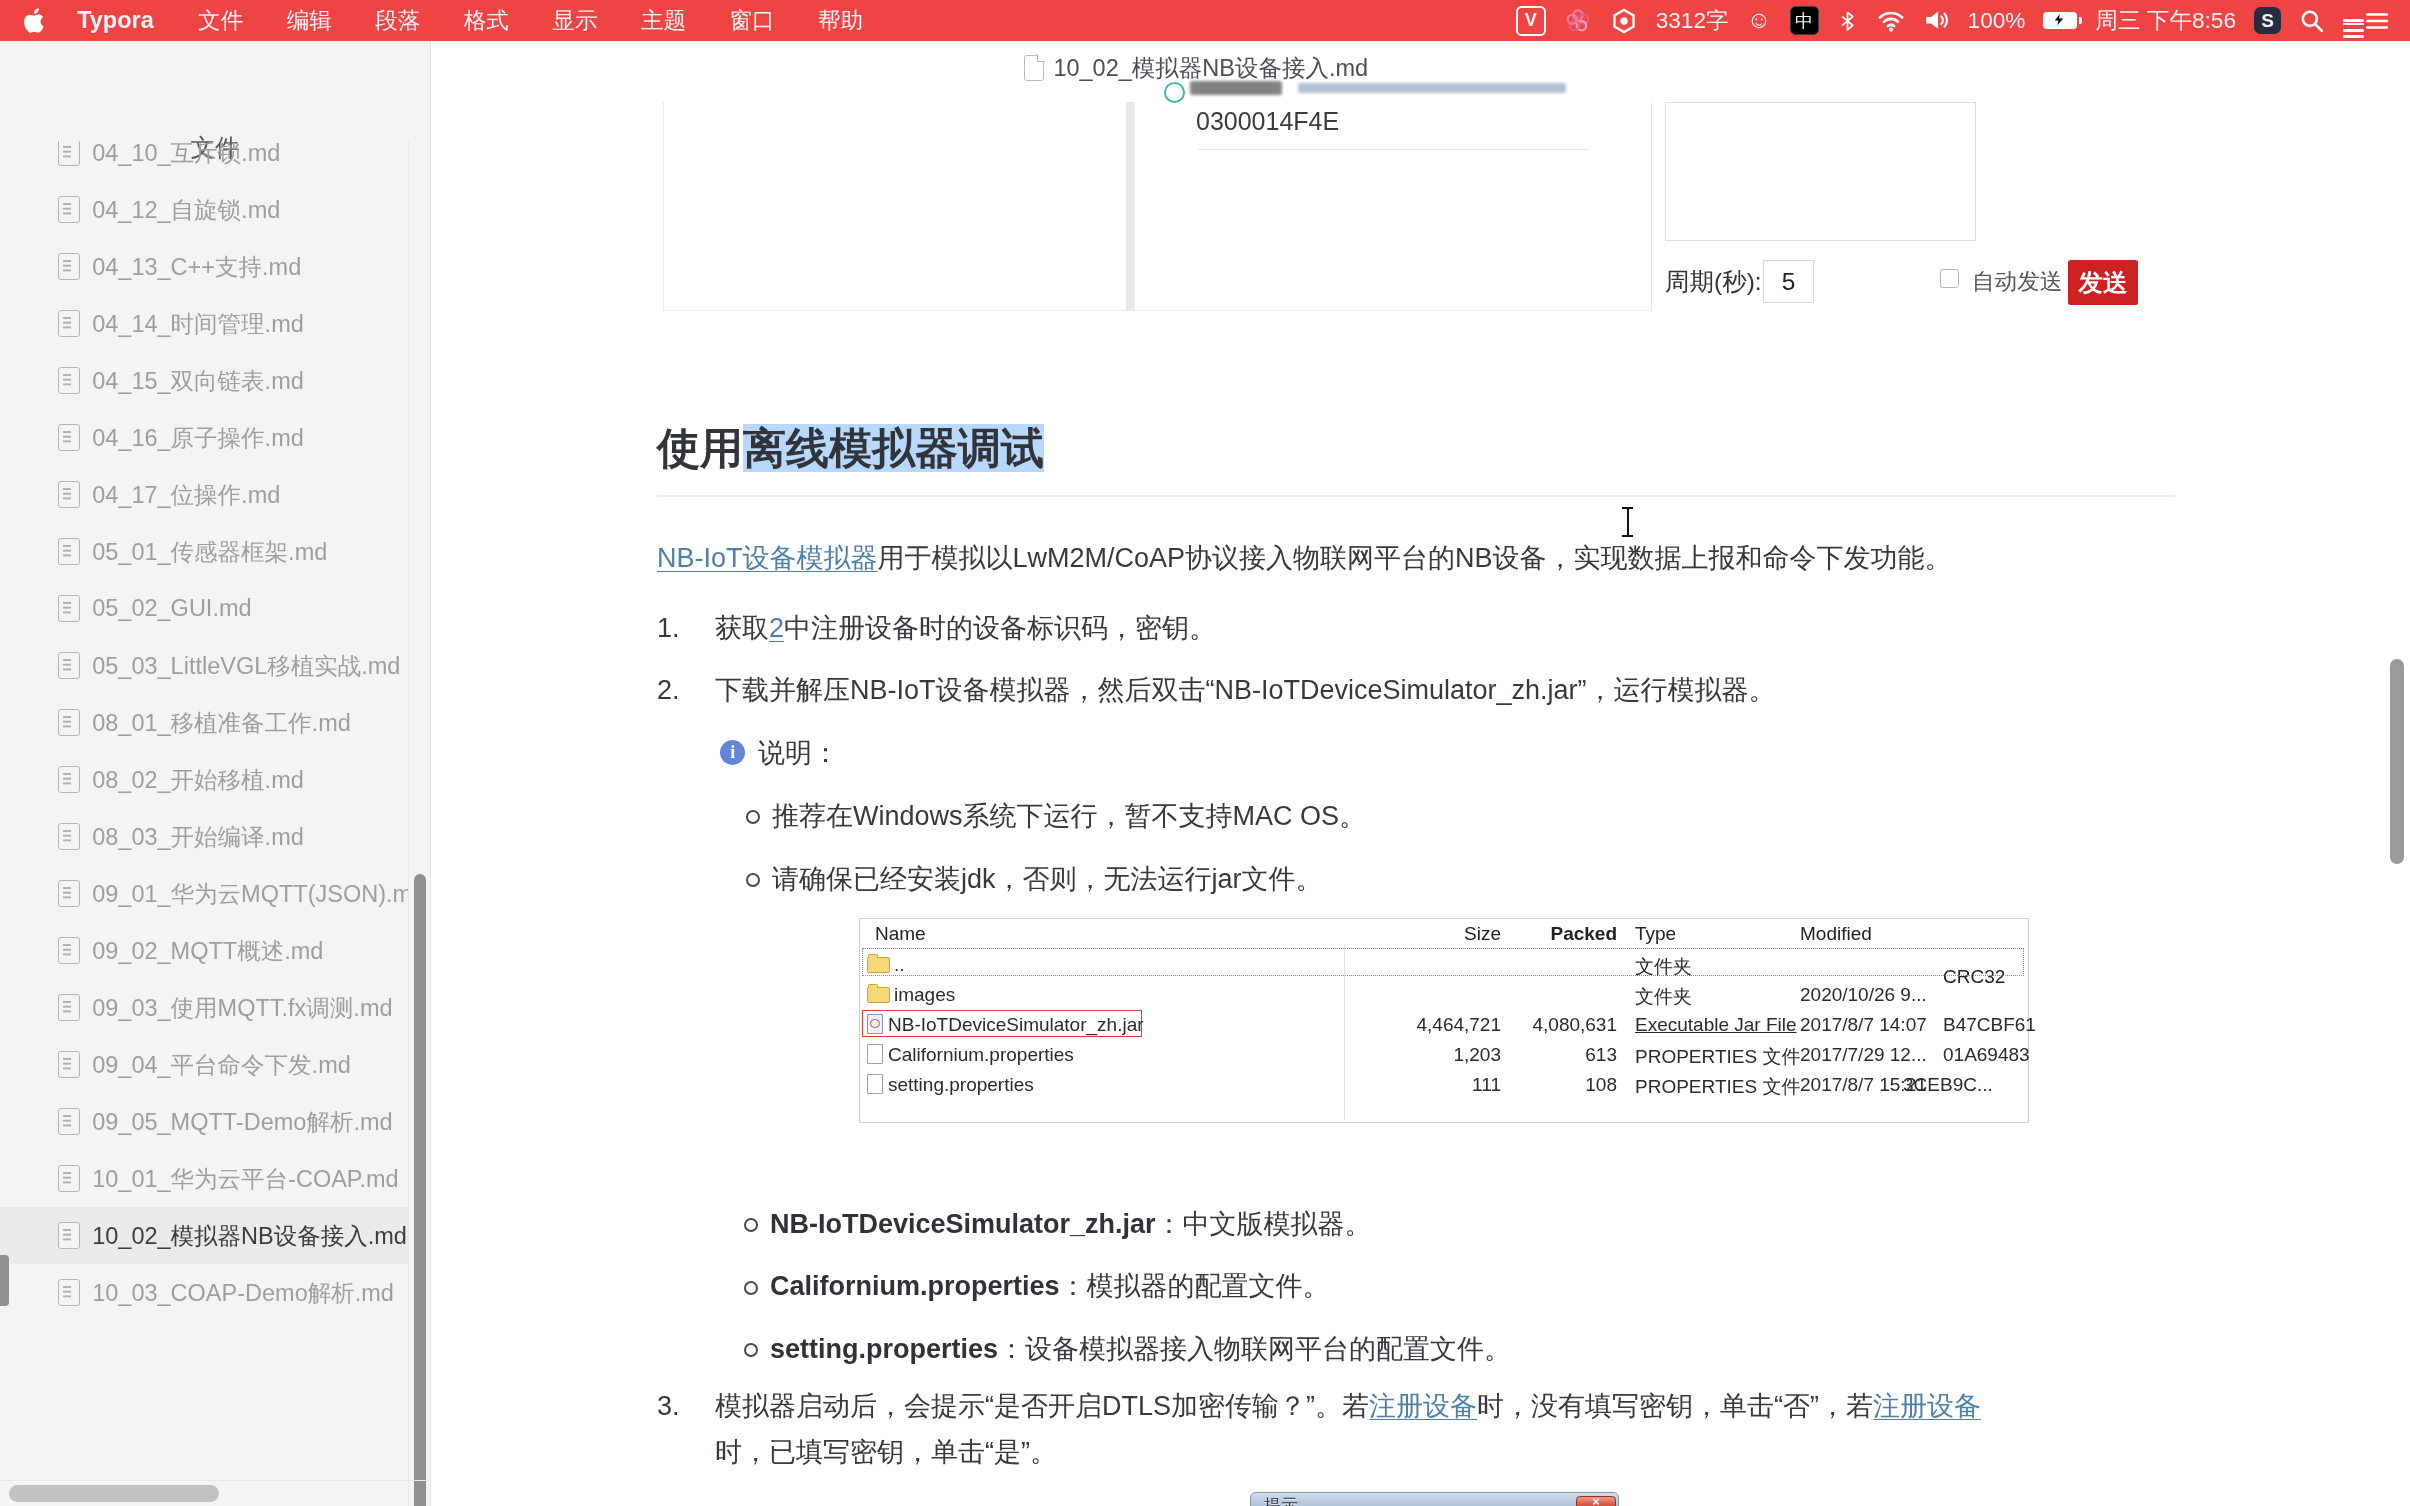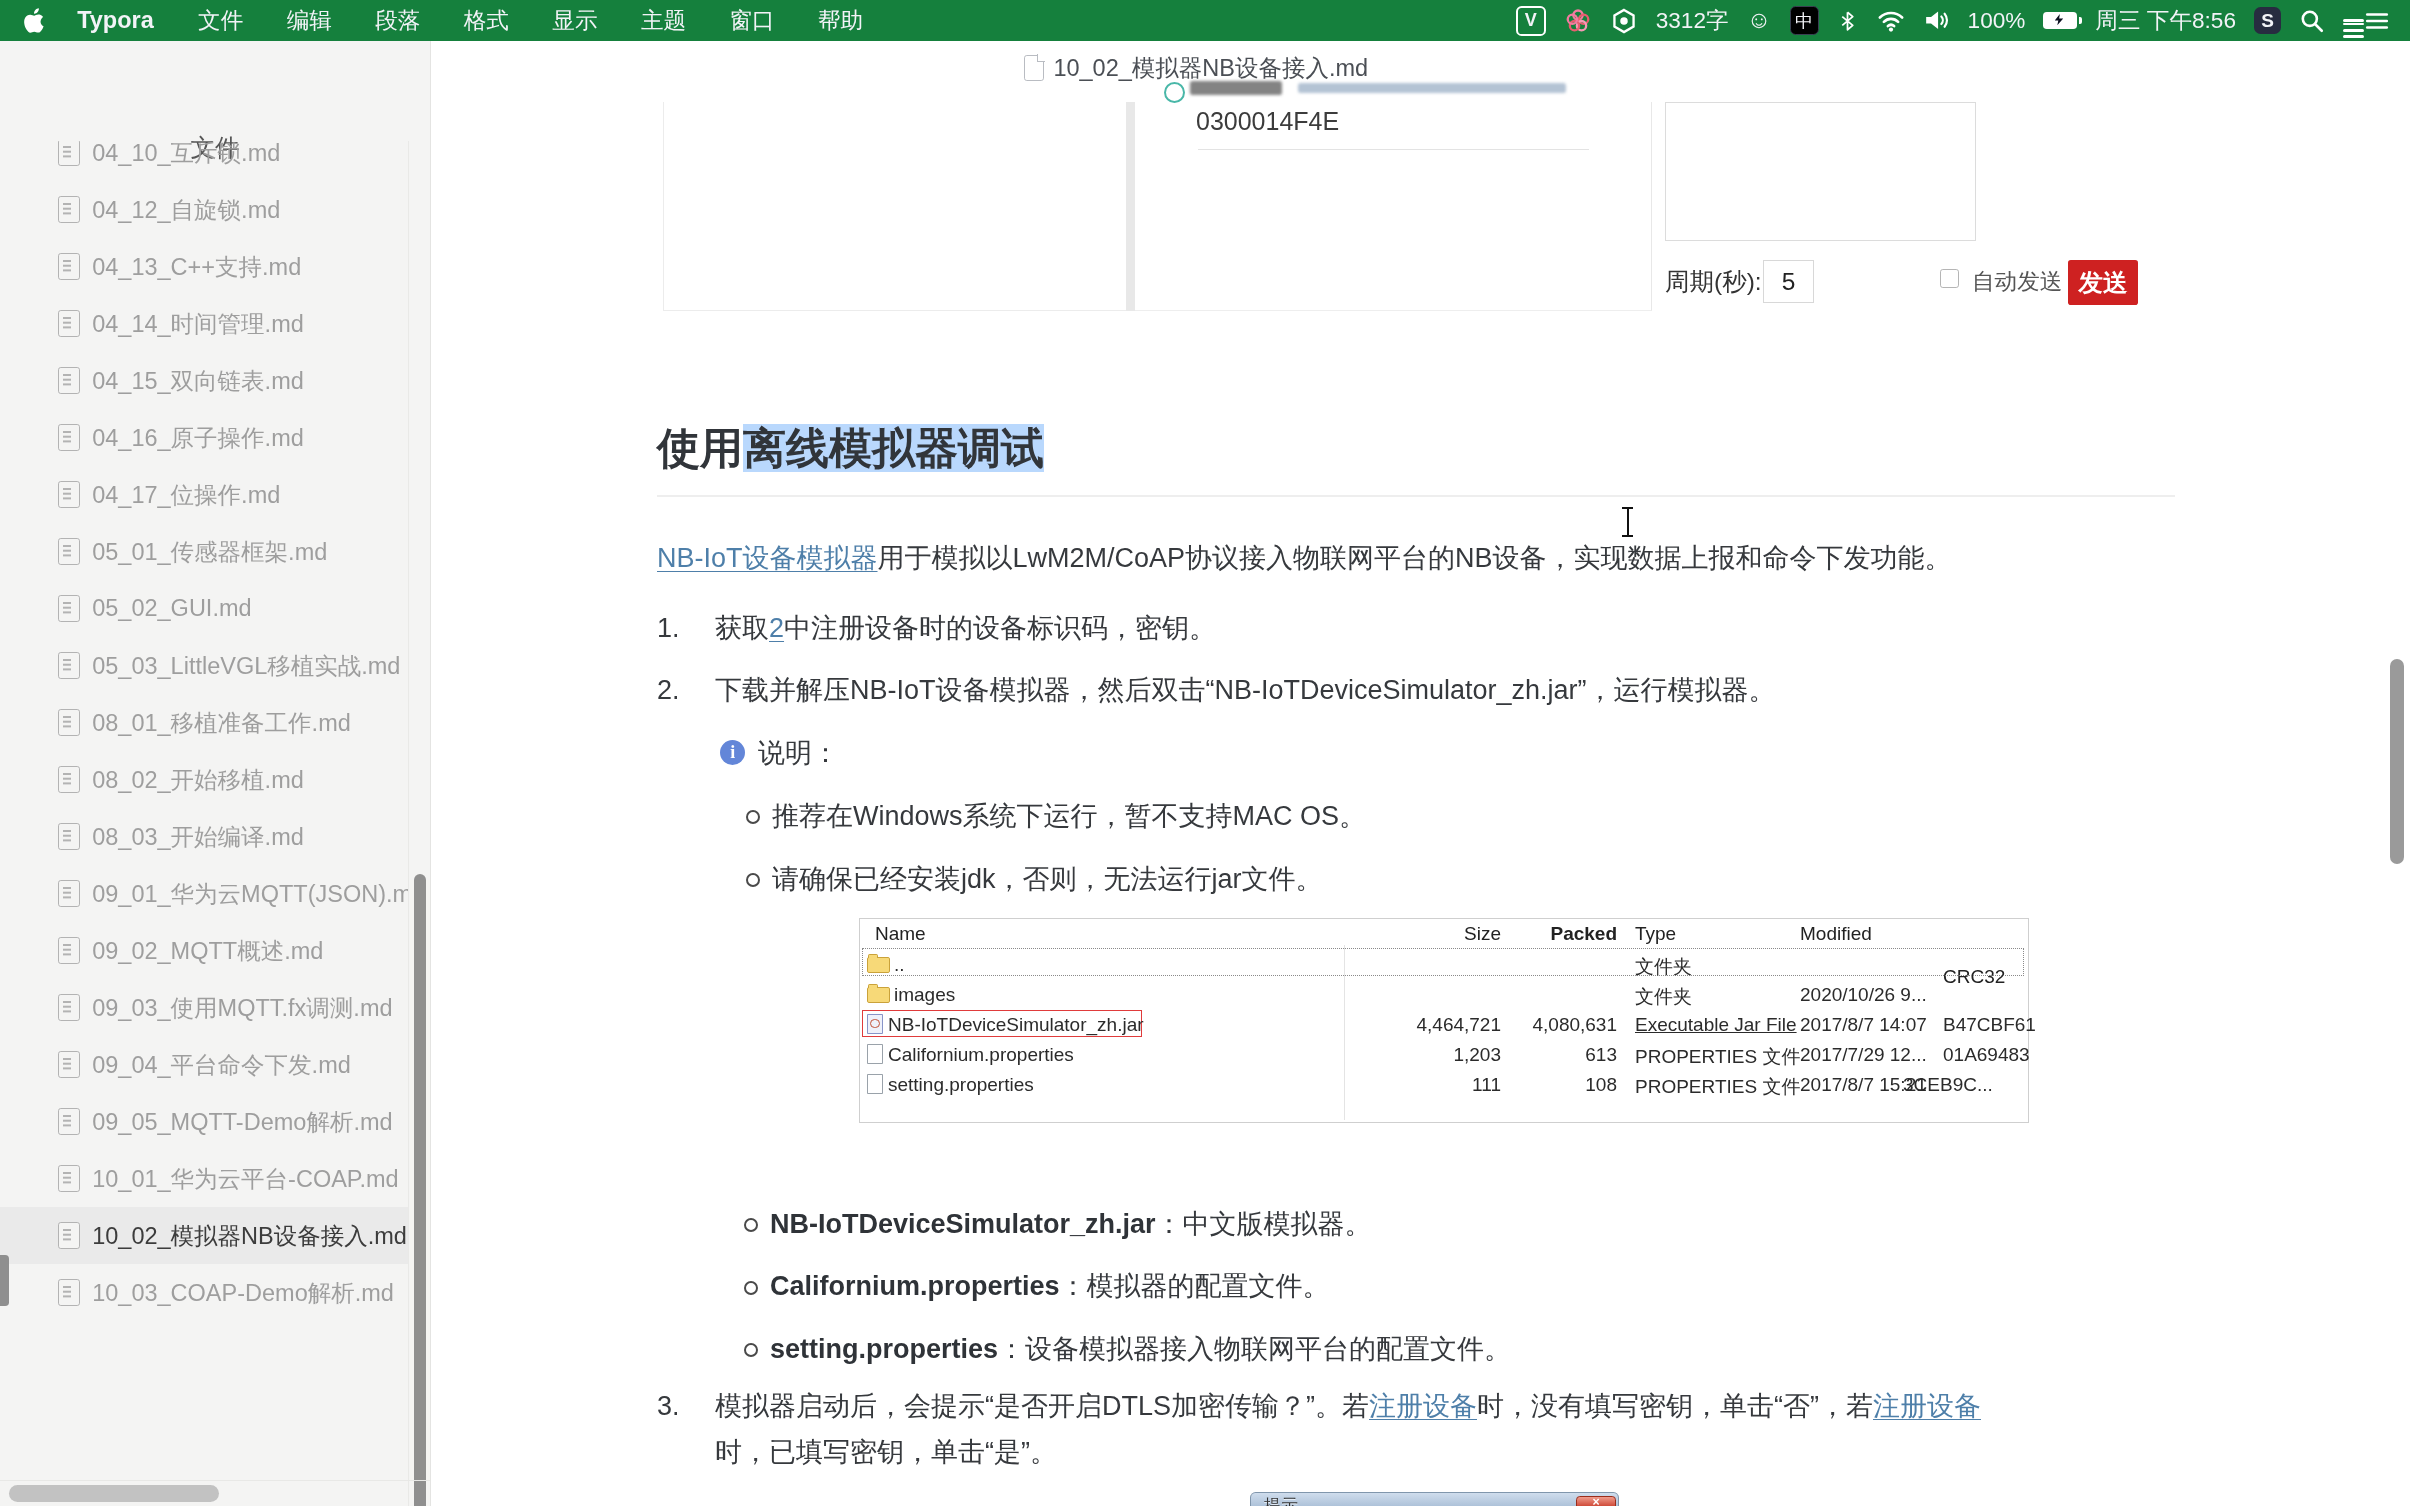--- a/index.html
+++ b/index.html
@@ -1,21 +1,21 @@
 <!DOCTYPE html>
 <html style="font-size:15px"><head>
 <meta charset="utf-8">
 <style>
   html,body{margin:0;padding:0;background:#222;}
   #screen{position:relative;width:2411px;height:1507px;background:#fff;overflow:hidden;
     font-family:"Liberation Sans","DejaVu Sans",sans-serif;color:#36393d;}
   .abs{position:absolute;}
 
   
-  .menubar{position:absolute;left:0;top:0;width:2411px;height:41px;background:#15803d;
+  .menubar{position:absolute;left:0;top:0;width:2411px;height:41px;background:#ef4444;
     display:flex;align-items:center;color:#f2f3f7;font-size:22.6px;}
   .mb-left{display:flex;align-items:center;padding-left:22.6px;height:100%;}
   .apple{display:flex;align-items:center;margin-right:7.5px;}
   .mb-app{font-weight:bold;font-size:23.5px;padding:0 22.6px;}
   .mb-item{padding:0 21.7px;}
   .mb-right{margin-left:auto;display:flex;align-items:center;gap:18px;padding-right:21px;}
   .ico{display:flex;align-items:center;justify-content:center;}
   .vbox{width:26px;height:26px;border:2.4px solid #fff;border-radius:5.6px;font-weight:bold;font-size:18px;}
   .zhbox{width:27px;height:27px;background:#000;border:0.9px solid #3a3f52;border-radius:5.6px;font-size:18px;}
   .sbox{width:27px;height:27px;background:#272c40;border-radius:6.6px;font-weight:bold;font-size:19px;}

